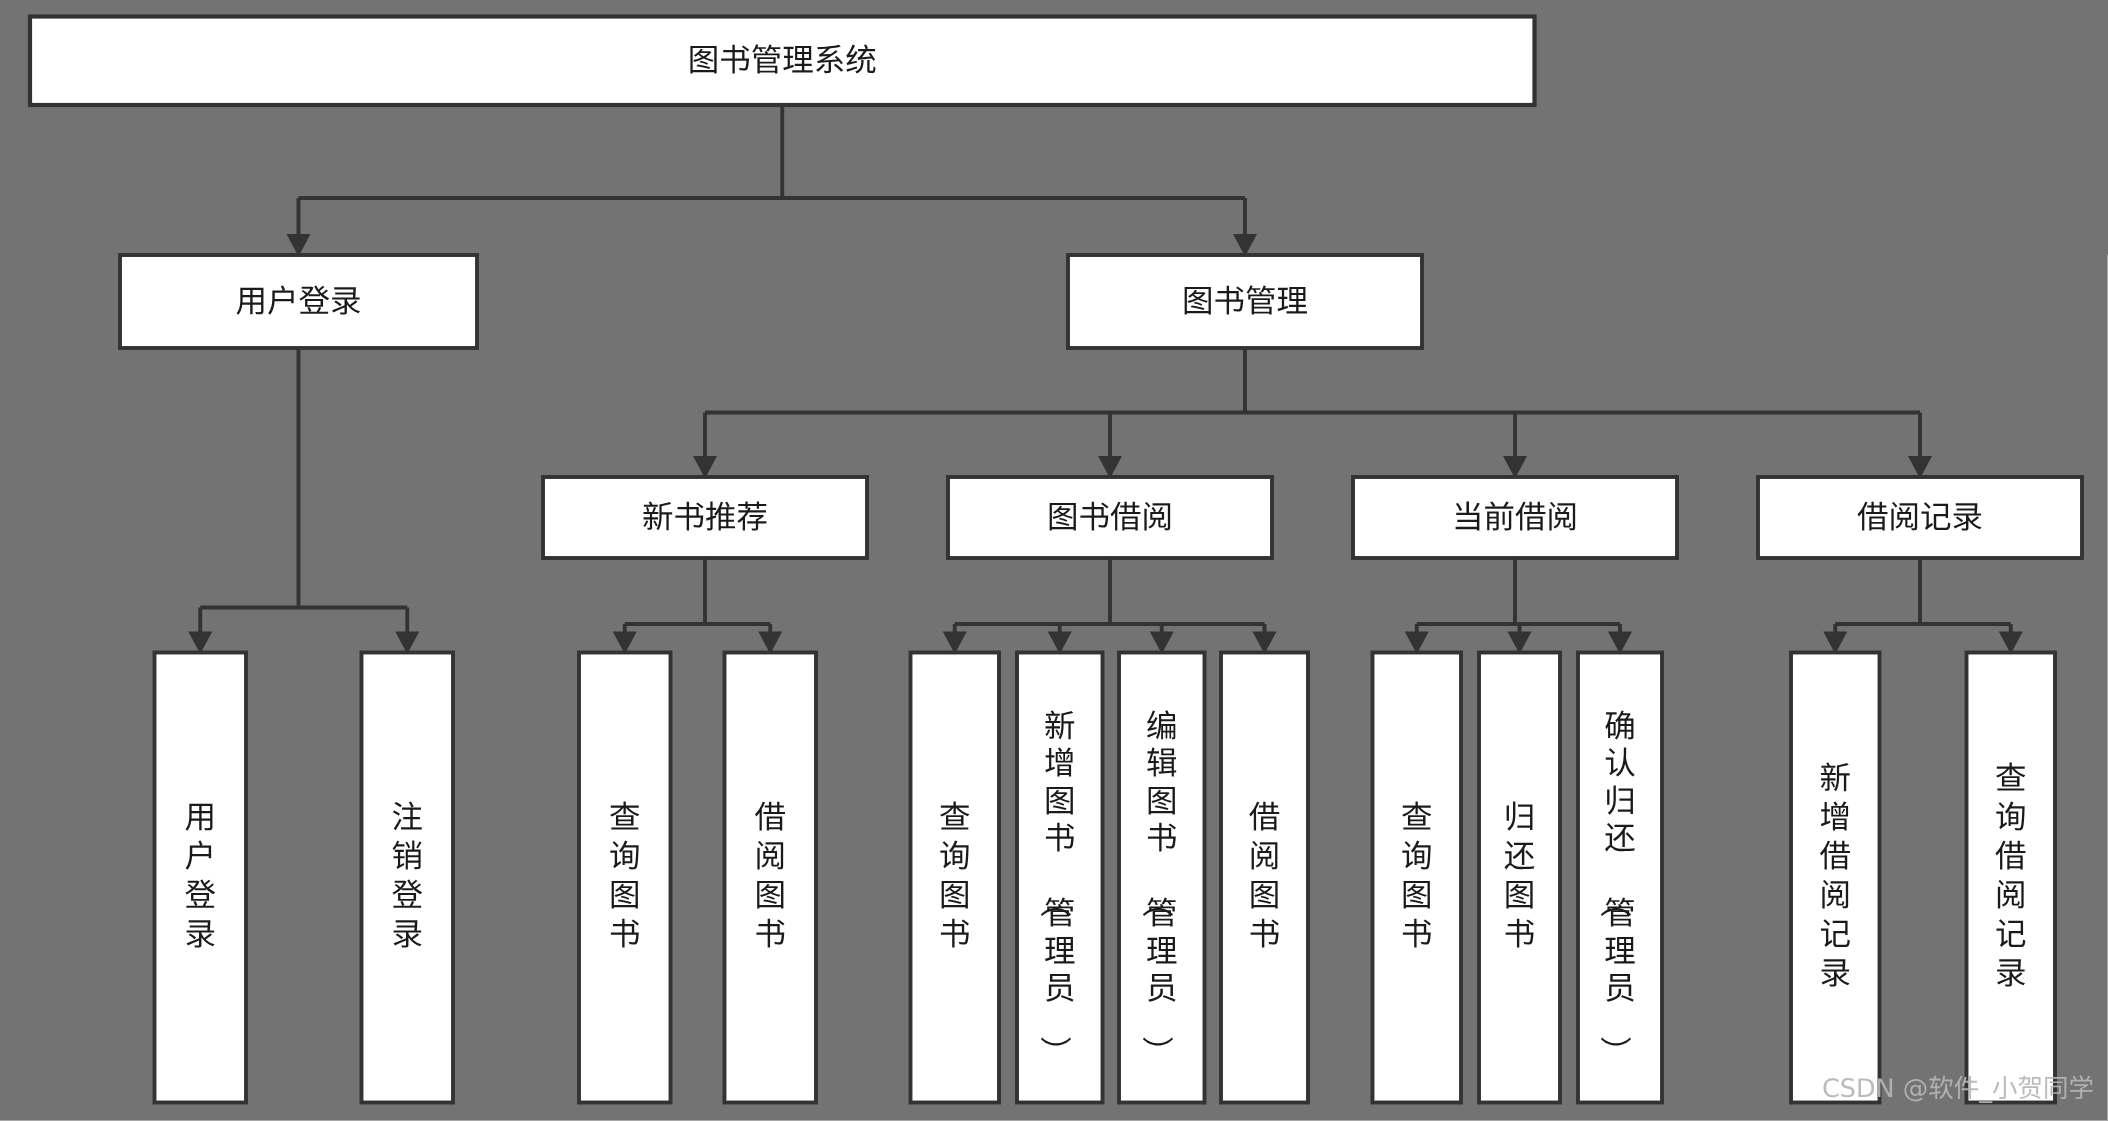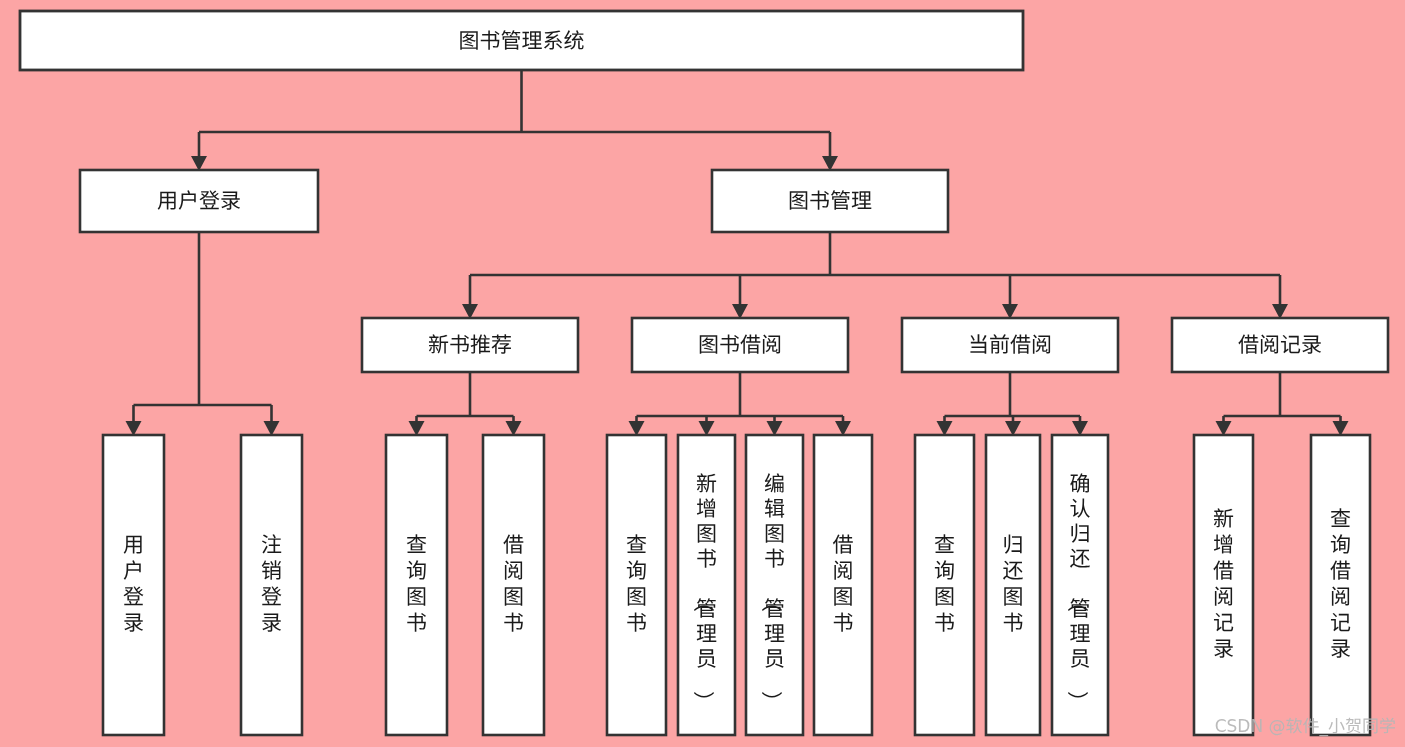--- a/index.html
+++ b/index.html
@@ -12,21 +12,21 @@
     font-family: "DejaVu Sans", "Liberation Sans", sans-serif;
     width: 1405px;
     height: 747px;
     overflow: hidden;
     position: relative;
   }
   #diagram-root {
     position: relative;
     width: 1405px;
     height: 747px;
-    background: #fca5a5;
+    background: #737373;
   }
   svg.diagram-canvas {
     position: absolute;
     left: 0;
     top: 0;
     width: 1405px;
     height: 747px;
     display: block;
   }
   .node-box {

